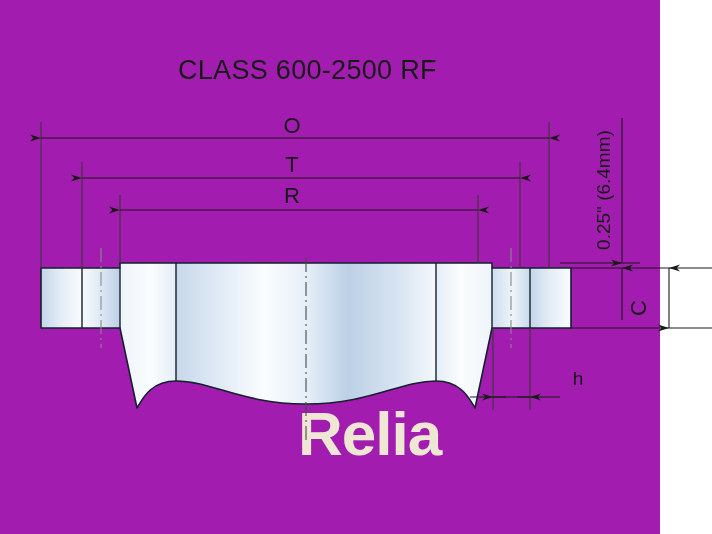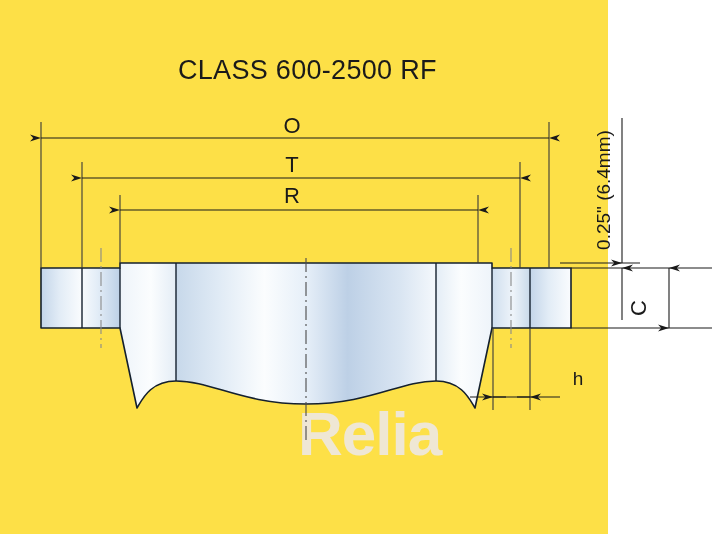--- a/index.html
+++ b/index.html
@@ -9,23 +9,23 @@
     background: #ffffff;
   }
   body {
     width: 712px;
     height: 534px;
     overflow: hidden;
     font-family: "Liberation Sans", sans-serif;
   }
   #drawing-root {
     position: relative;
-    width: 608px;
+    width: 660px;
     height: 534px;
-    background: #fde047;
+    background: #a21caf;
   }
   svg.drawing-canvas {
     display: block;
     width: 712px;
     height: 534px;
   }
   text {
     font-family: "Liberation Sans", sans-serif;
     fill: #1a1a1a;
   }

